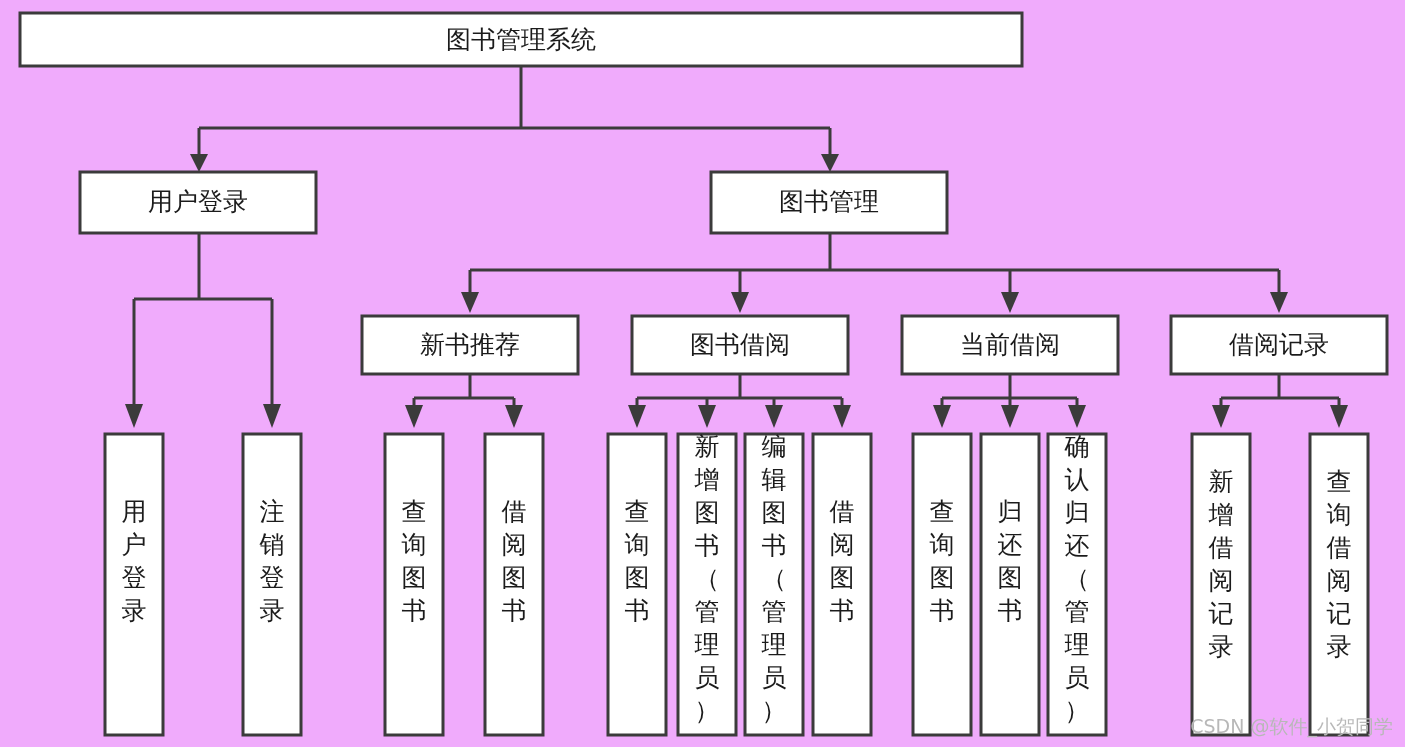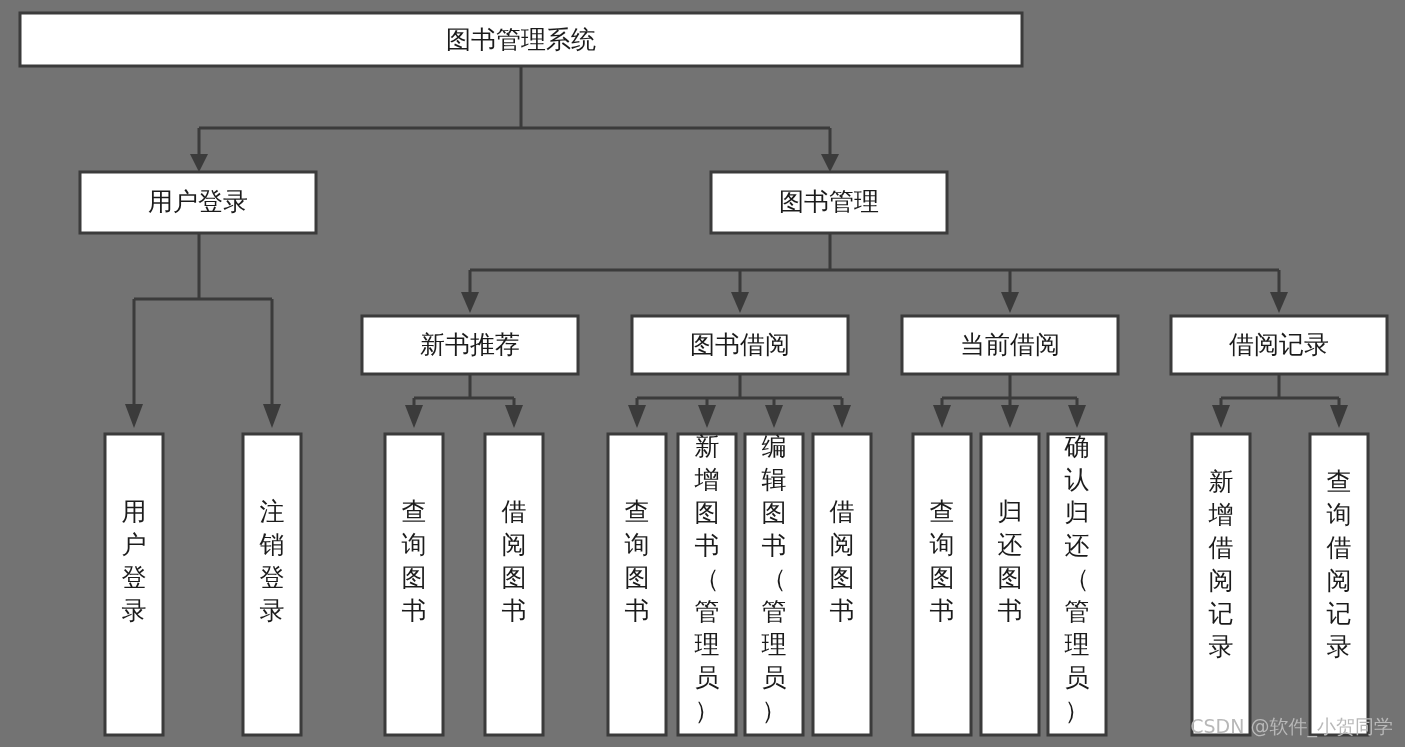--- a/index.html
+++ b/index.html
@@ -8,21 +8,21 @@
     padding: 0;
     background: #ffffff;
   }
   body {
     font-family: "DejaVu Sans", "Liberation Sans", sans-serif;
   }
   #diagram-root {
     position: relative;
     width: 1405px;
     height: 747px;
-    background: #737373;
+    background: #f0abfc;
     overflow: hidden;
   }
   svg.diagram-canvas {
     position: absolute;
     top: 0;
     left: 0;
     width: 1405px;
     height: 747px;
     display: block;
   }

